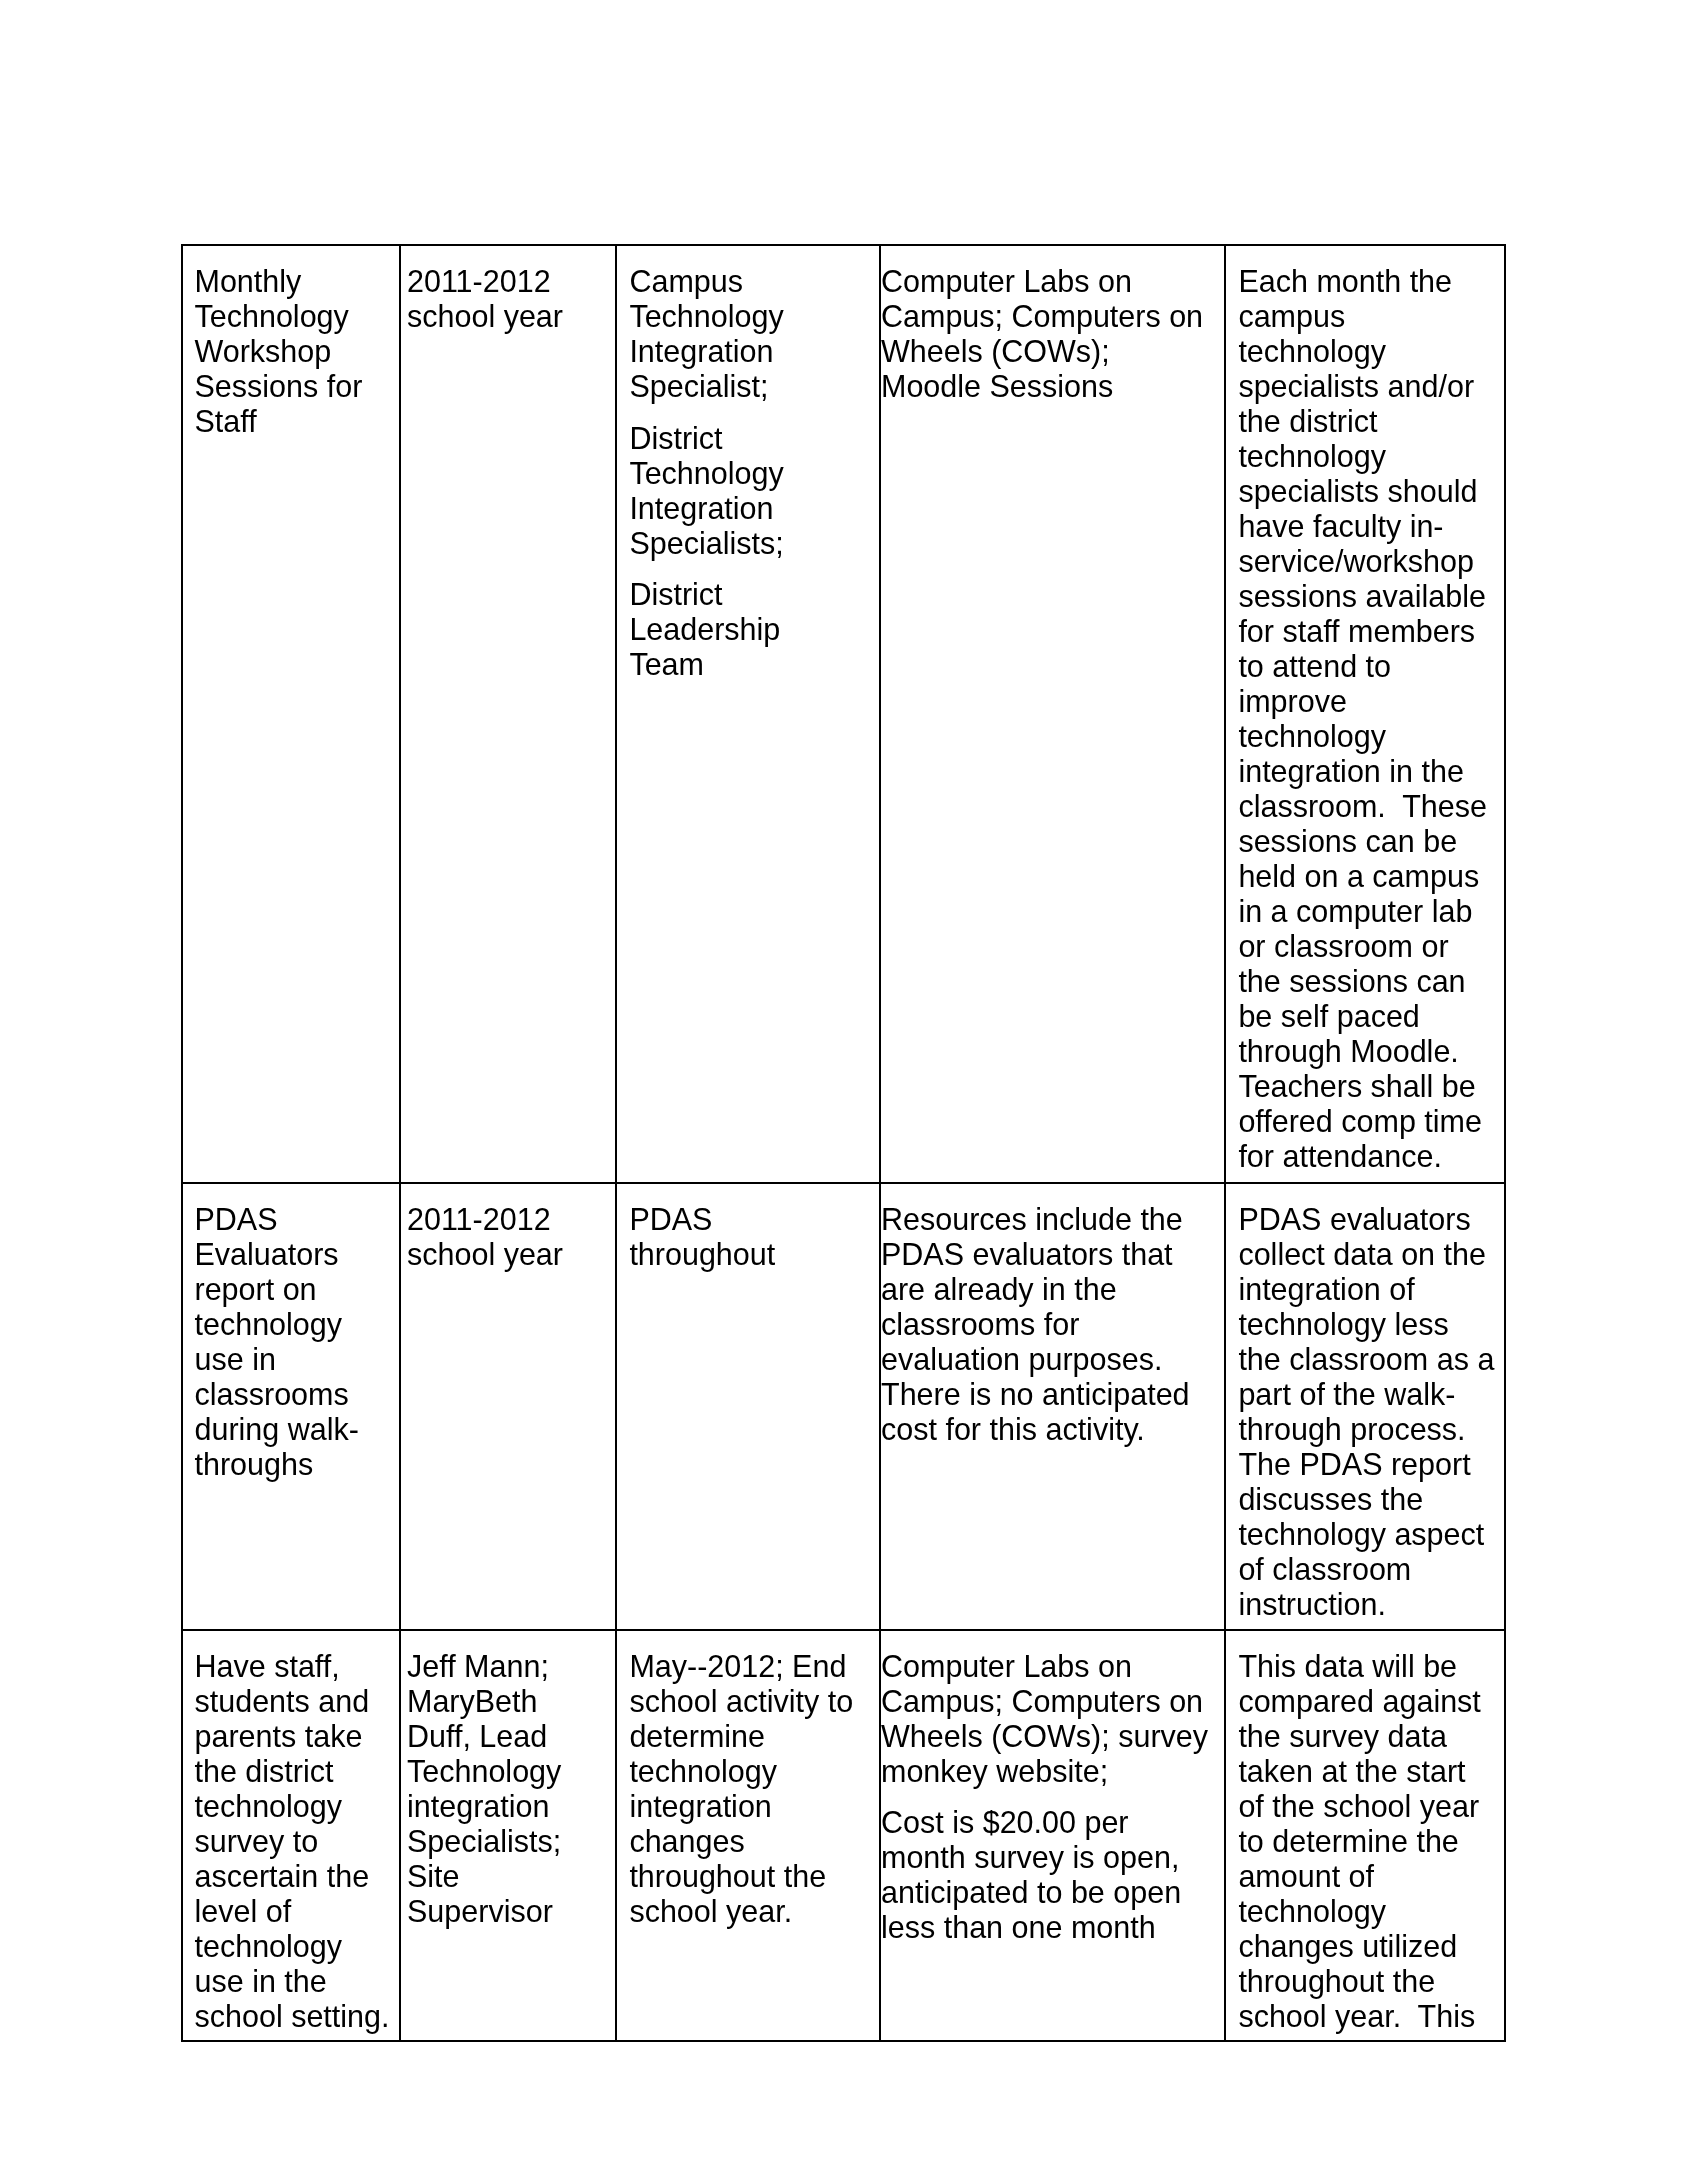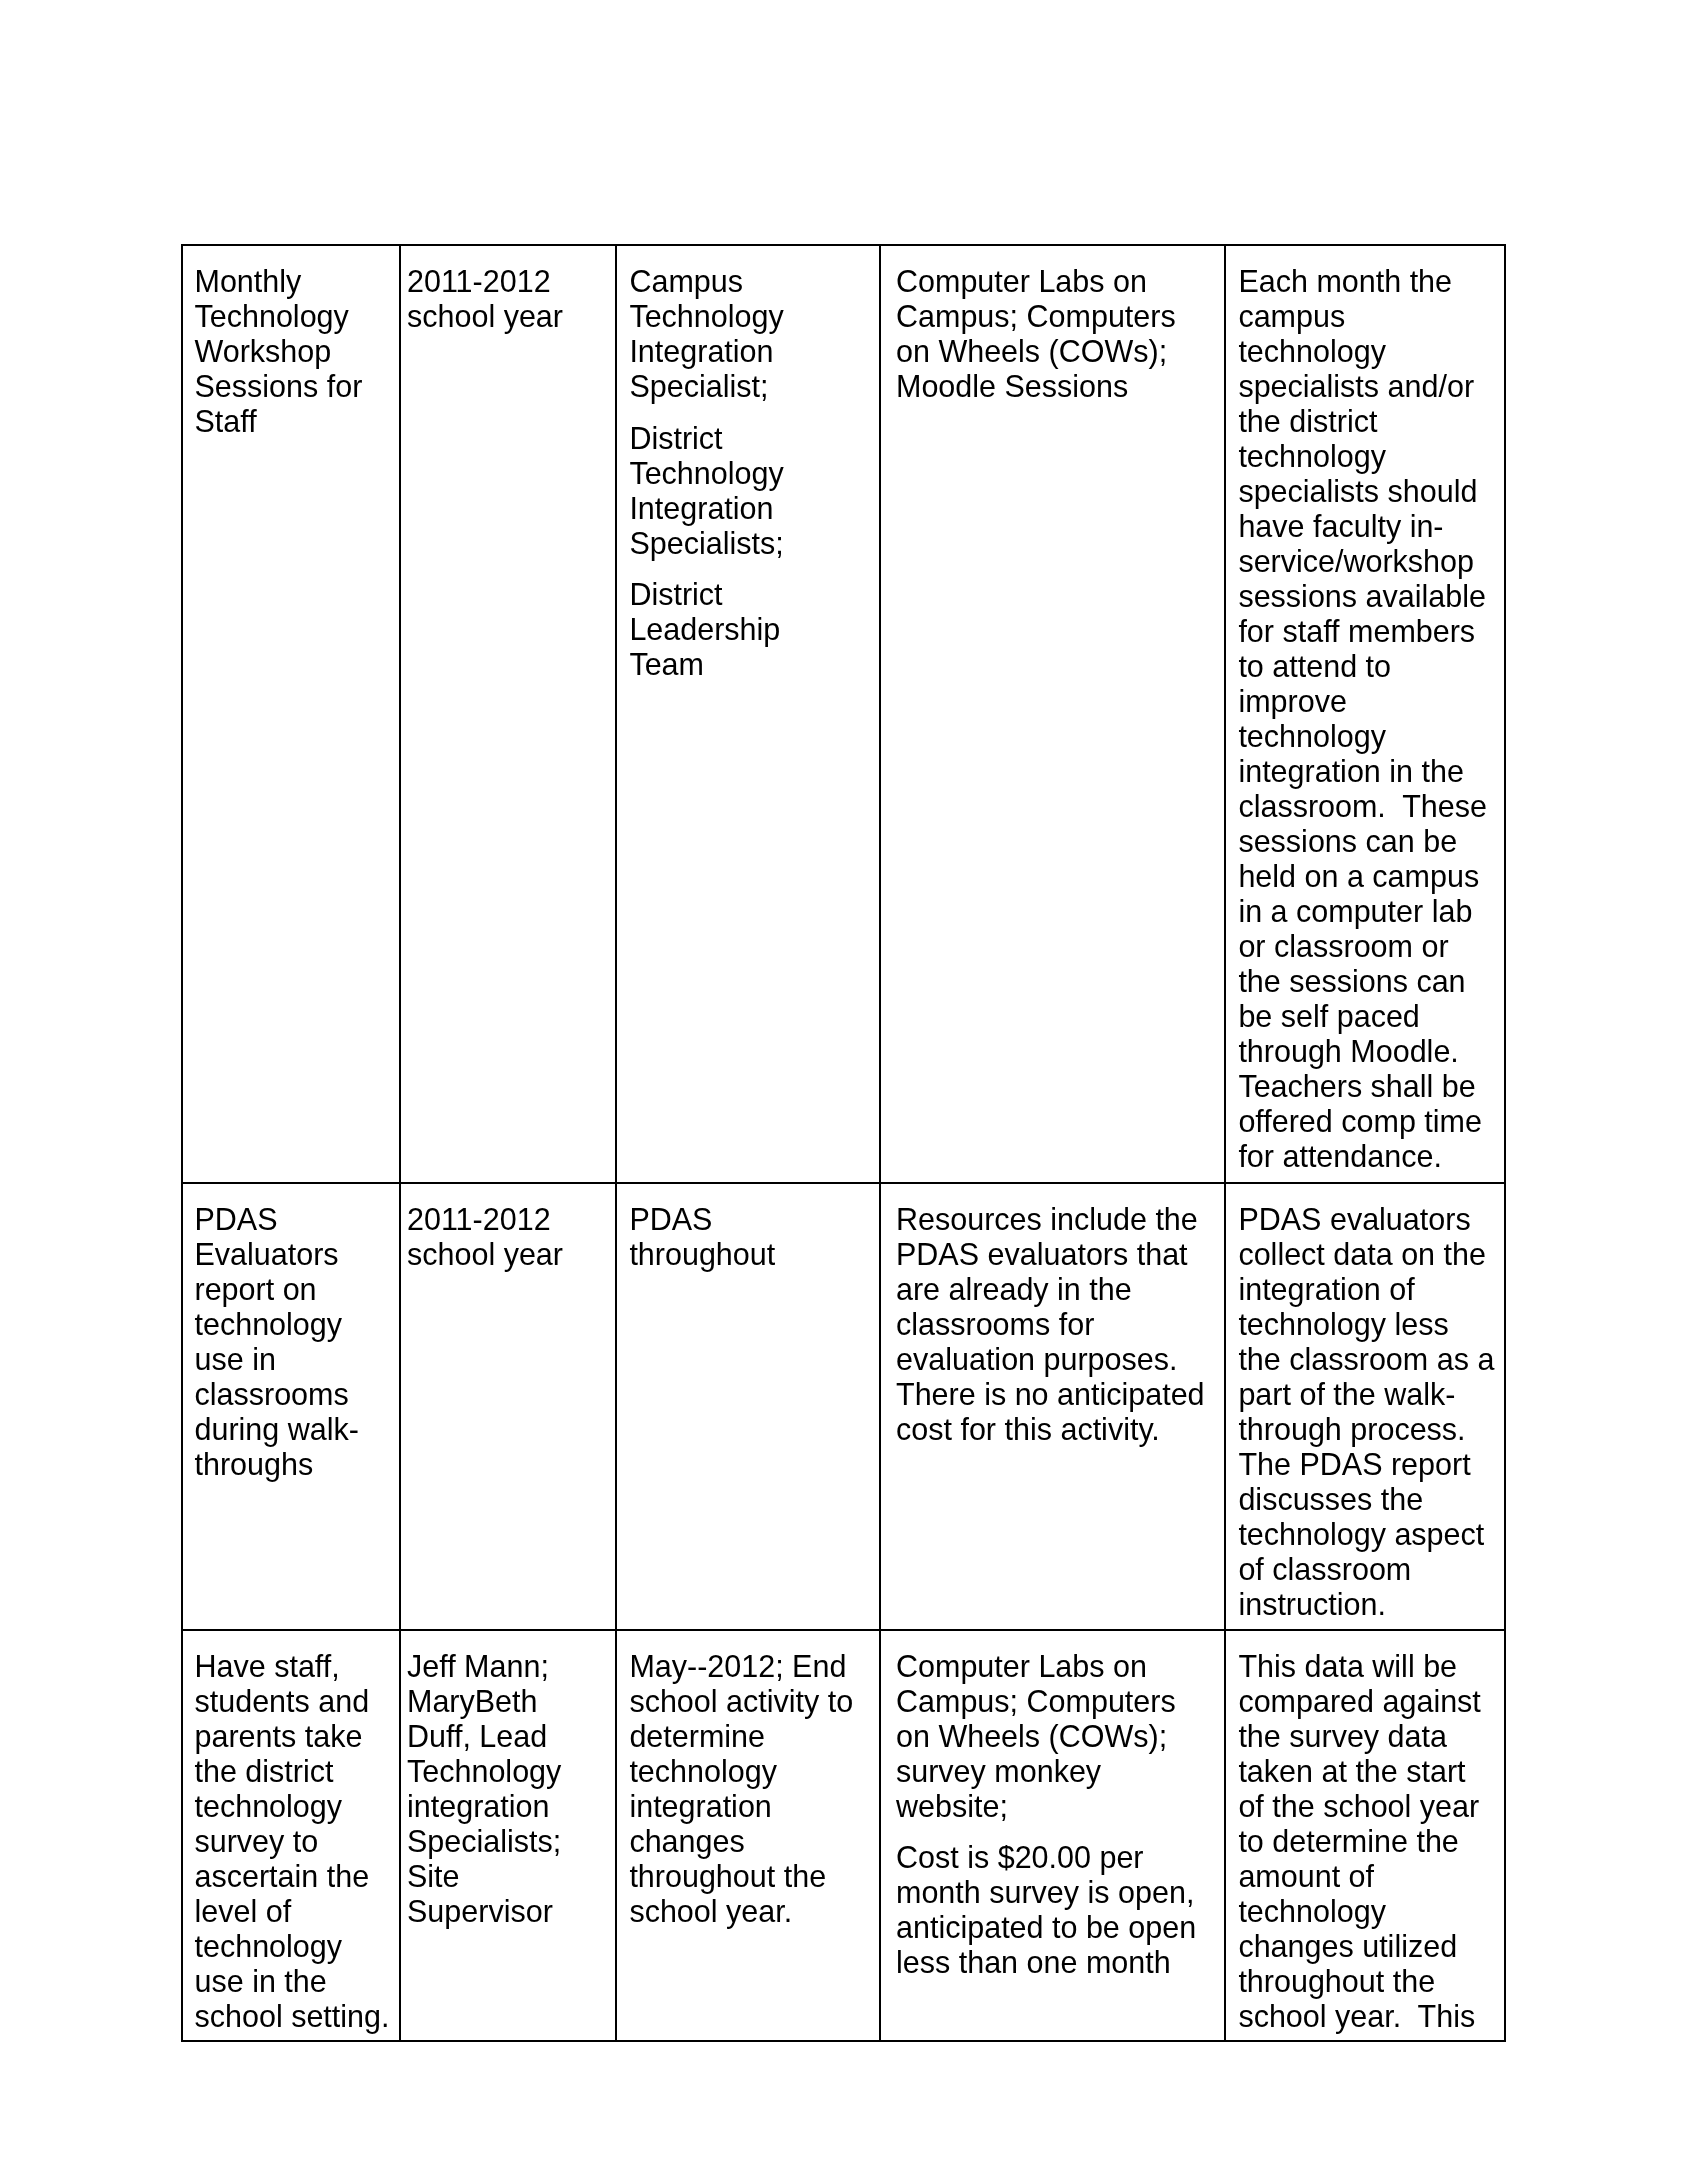--- a/index.html
+++ b/index.html
@@ -36,21 +36,21 @@
   tr.r3 { height: 375px; }
   td {
     border: 2.5px solid #000000;
     vertical-align: top;
     padding: 18px 8.2px 6.6px 12.4px;
     background: #ffffff;
   }
   td.c1 { padding-left: 11.5px; padding-right: 4.1px; }
   td.c2 { padding-left: 6px; padding-right: 8.2px; }
   td.c3 { padding-left: 12.4px; padding-right: 21.4px; }
-  td.c4 { padding-left: 15px; padding-right: 10px; }
+  td.c4 { padding-left: 0; padding-right: 10px; }
   td.c5 { padding-left: 12.4px; padding-right: 8px; }
   td p {
     margin: 0 0 16.5px 0;
     white-space: pre-wrap;
     word-wrap: break-word;
   }
   td p:last-child { margin-bottom: 0; }
 </style>
 </head>
 <body>

